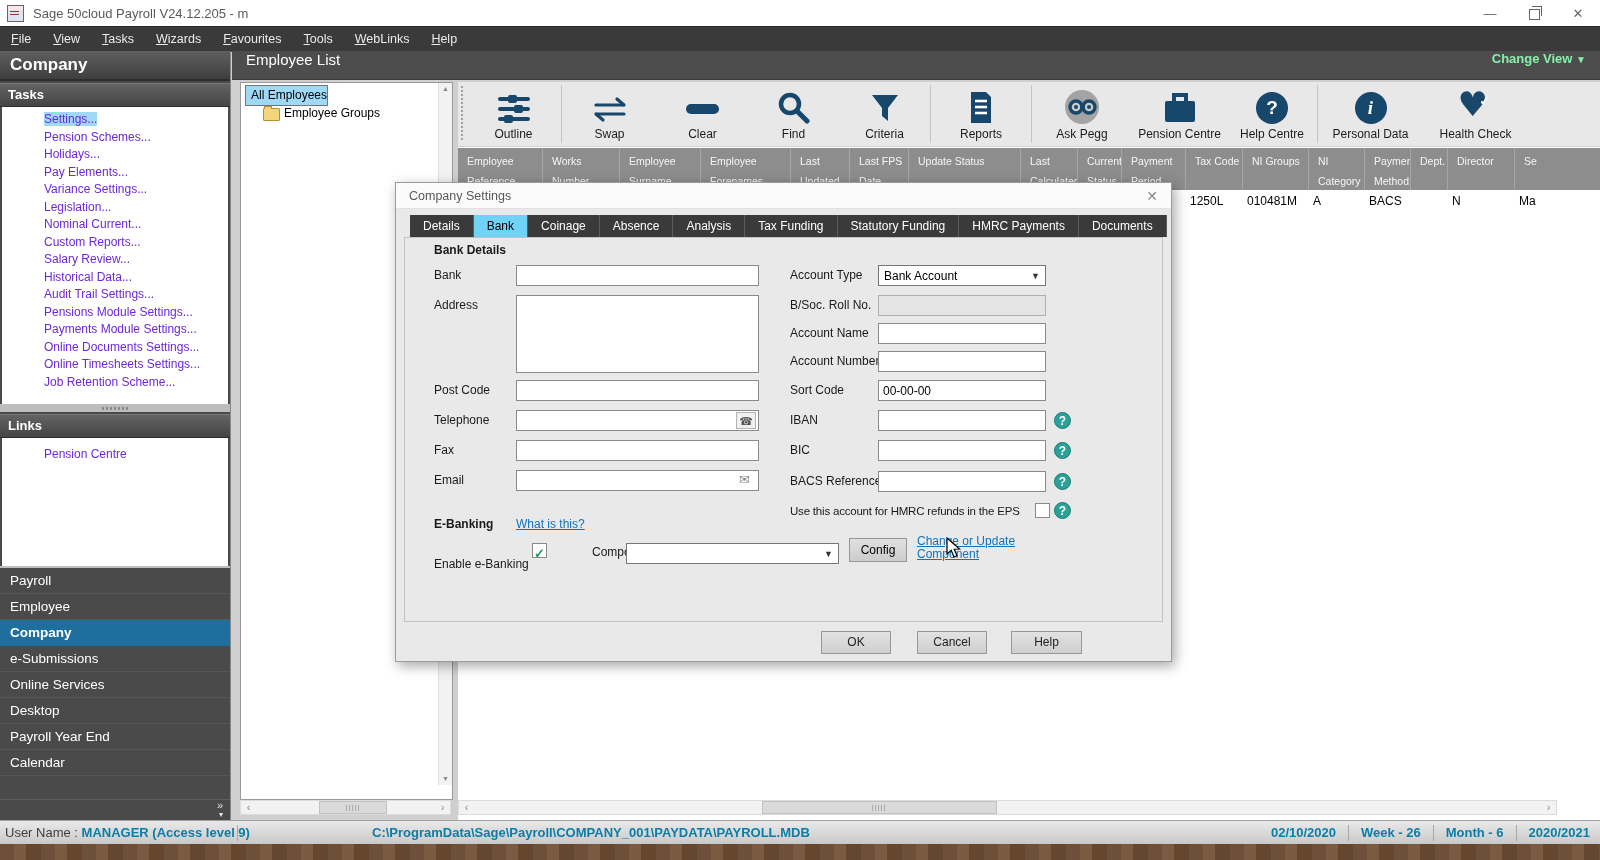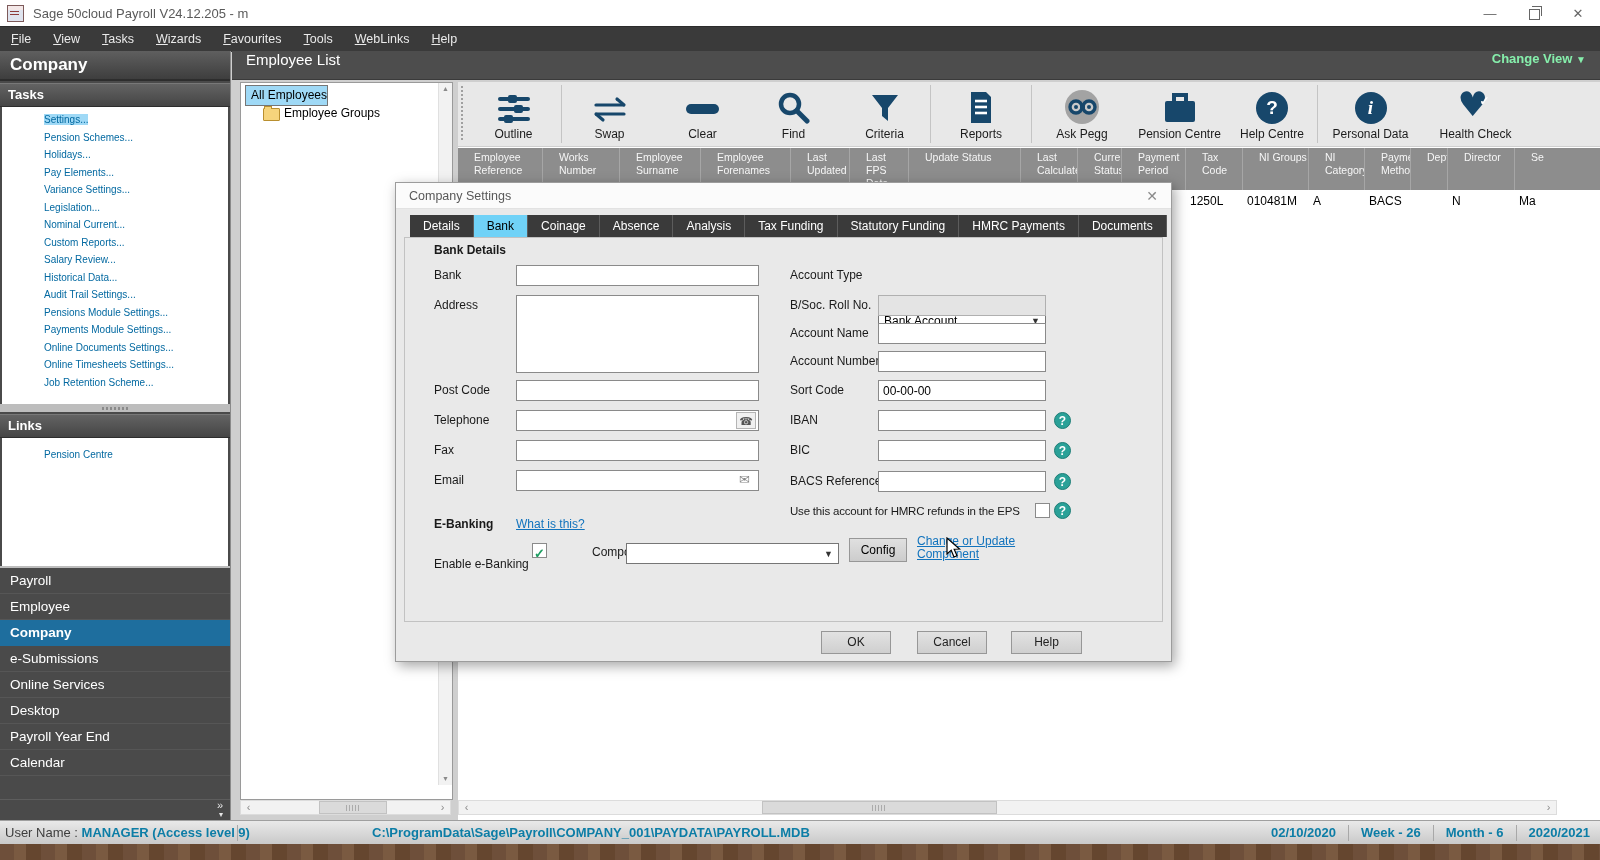--- a/index.html
+++ b/index.html
@@ -20,21 +20,21 @@
   .mi{color:#eaeaea;font-size:12.5px;padding:0 11px;line-height:25px;}
   .mi::first-letter{text-decoration:underline;}
 
   
   .sidebar{position:absolute;left:0;top:51px;width:231px;height:769px;background:#4a4a4a;border-right:1px solid #8a8a8a;box-sizing:border-box;}
   .side-title{height:28px;background:linear-gradient(#5f5f5f,#3e3e3e);color:#fff;font-size:17px;font-weight:bold;line-height:28px;padding-left:10px;border-bottom:2px solid #2d2d2d;}
   .side-sec{height:22px;background:linear-gradient(#636363,#454545);color:#fff;font-weight:bold;font-size:13px;line-height:22px;padding-left:8px;border-top:1px solid #787878;border-bottom:1px solid #2d2d2d;margin-top:2px;}
   .side-panel{background:#fff;margin:0 2px;overflow:hidden;}
   .panel-tasks{height:297px;padding-top:4px;box-sizing:border-box;}
   .panel-links{height:128px;padding-top:8px;box-sizing:border-box;}
-  .task-item{font-size:10px;line-height:17.5px;padding-left:42px;color:#0369a1;white-space:nowrap;}
+  .task-item{font-size:12px;line-height:17.5px;padding-left:42px;color:#6d28d9;white-space:nowrap;}
   .task-item .hl{background:#9fd9f6;}
   .splitter{height:8px;background:#bdbdbd;position:relative;}
   .splitter::after{content:"";position:absolute;left:50%;top:3px;width:26px;height:3px;margin-left:-13px;background:repeating-linear-gradient(90deg,#8a8a8a 0 2px,transparent 2px 4px);}
   .nav{position:absolute;left:0;right:0;bottom:0;top:517px;background:#4a4a4a;}
   .nav-item{height:25px;line-height:25px;color:#fff;font-size:13.5px;padding-left:10px;border-bottom:1px solid #565656;}
   .nav-item.selected{background:#1e6e9e;font-weight:bold;border-bottom-color:#1e6e9e;}
   .sage-row{height:24px;display:flex;align-items:center;color:#fff;font-size:13px;padding-left:10px;gap:8px;}
   .sage-icon{width:15px;height:15px;border-radius:50%;background:#b9b9b9;position:relative;}
   .sage-icon::after{content:"";position:absolute;left:2px;top:3px;width:7px;height:7px;border-radius:50%;background:#23455e;}
   .chevron-row{position:absolute;bottom:0;left:0;right:0;height:21px;border-top:1px solid #5d5d5d;color:#e6e6e6;display:flex;flex-direction:column;align-items:flex-end;padding-right:7px;box-sizing:border-box;}
@@ -67,21 +67,21 @@
   .tb-sep{width:1px;background:#c4c4c4;margin:3px 0;}
   .w90{width:90px}.w91{width:91px}.w95{width:95px}.w100{width:100px}.w105{width:105px}
   .pill{width:33px;height:10px;border-radius:5px;background:#17476b;margin-bottom:10px;}
   .circle-ic{width:32px;height:32px;border-radius:50%;background:#17476b;color:#fff;display:flex;align-items:center;justify-content:center;font-weight:bold;font-size:19px;}
   .pegg-circle{width:34px;height:34px;border-radius:50%;background:#a3a3a3;display:flex;align-items:center;justify-content:center;}
   .heart-wrap{position:relative;width:36px;height:34px;}
   .heart-glyph{position:absolute;left:0;top:-6px;font-size:34px;color:#17476b;font-family:"DejaVu Sans",sans-serif;}
   .heart-check{position:absolute;right:4px;top:4px;color:#fff;font-size:12px;font-weight:bold;}
 
   .thead{position:absolute;top:66px;left:0;right:0;height:42px;background:#8d8d8d;display:flex;}
-  .th{box-sizing:border-box;border-left:1px solid #a6a6a6;color:#f6f6f6;font-size:10.5px;line-height:13px;padding:3px 0 0 16px;overflow:hidden;}
+  .th{box-sizing:border-box;border-left:1px solid #a6a6a6;color:#f6f6f6;font-size:10.5px;line-height:20px;padding:3px 0 0 9px;overflow:hidden;}
   .th:first-child{border-left:none;}
   .trow{position:absolute;top:108px;left:0;right:0;height:22px;background:#fff;display:flex;}
   .td{box-sizing:border-box;font-size:12px;color:#000;padding:4px 0 0 5px;overflow:hidden;white-space:nowrap;}
   .c0{width:84px}.c1{width:77px}.c2{width:81px}.c3{width:90px}.c4{width:59px}.c5{width:59px}.c6{width:112px}.c7{width:57px}.c8{width:44px}.c9{width:64px}.c10{width:57px}.c11{width:66px}.c12{width:56px}.c13{width:46px}.c14{width:37px}.c15{width:67px}.c16{width:86px}
 
   .hscroll{position:absolute;height:15px;background:#f2f2f2;border:1px solid #dcdcdc;display:flex;align-items:center;box-sizing:border-box;}
   .hs-btn{width:15px;text-align:center;font-size:11px;color:#8a8a8a;line-height:13px;}
   .hs-track{flex:1;position:relative;height:100%;}
   .hs-thumb{position:absolute;top:0;height:13px;background:#dadada;border:1px solid #c2c2c2;box-sizing:border-box;}
   .hs-thumb::after{content:"";position:absolute;left:50%;top:3px;width:14px;height:6px;margin-left:-7px;background:repeating-linear-gradient(90deg,#ababab 0 1px,transparent 1px 3px);}
@@ -423,21 +423,21 @@
     <div class="fld" style="left:38px;top:230px;">Telephone</div>
     <input class="inp" style="left: 120px; top: 227px; width: 243px;">
     <div class="inpicon" style="left:340px;top:229px;">☎</div>
     <div class="fld" style="left:38px;top:260px;">Fax</div>
     <input class="inp" style="left: 120px; top: 257px; width: 243px;">
     <div class="fld" style="left:38px;top:290px;">Email</div>
     <input class="inp" style="left: 120px; top: 287px; width: 243px;">
     <div class="mailicon" style="left:343px;top:289px;">✉</div>
 
     <div class="fld" style="left:394px;top:85px;">Account Type</div>
-    <div class="sel" style="left:482px;top:82px;width:168px;margin-top:45px;">
+    <div class="sel" style="left:482px;top:82px;width:168px;">
         <span>Bank Account</span>
         <span class="car">▼</span>
       </div>
     <div class="fld" style="left:394px;top:115px;">B/Soc. Roll No.</div>
     <input class="inp" style="left: 482px; top: 112px; width: 168px;" disabled="">
     <div class="fld" style="left:394px;top:143px;">Account Name</div>
     <input class="inp" style="left: 482px; top: 140px; width: 168px;">
     <div class="fld" style="left:394px;top:171px;">Account Number</div>
     <input class="inp" style="left: 482px; top: 168px; width: 168px;">
     <div class="fld" style="left:394px;top:200px;">Sort Code</div>

